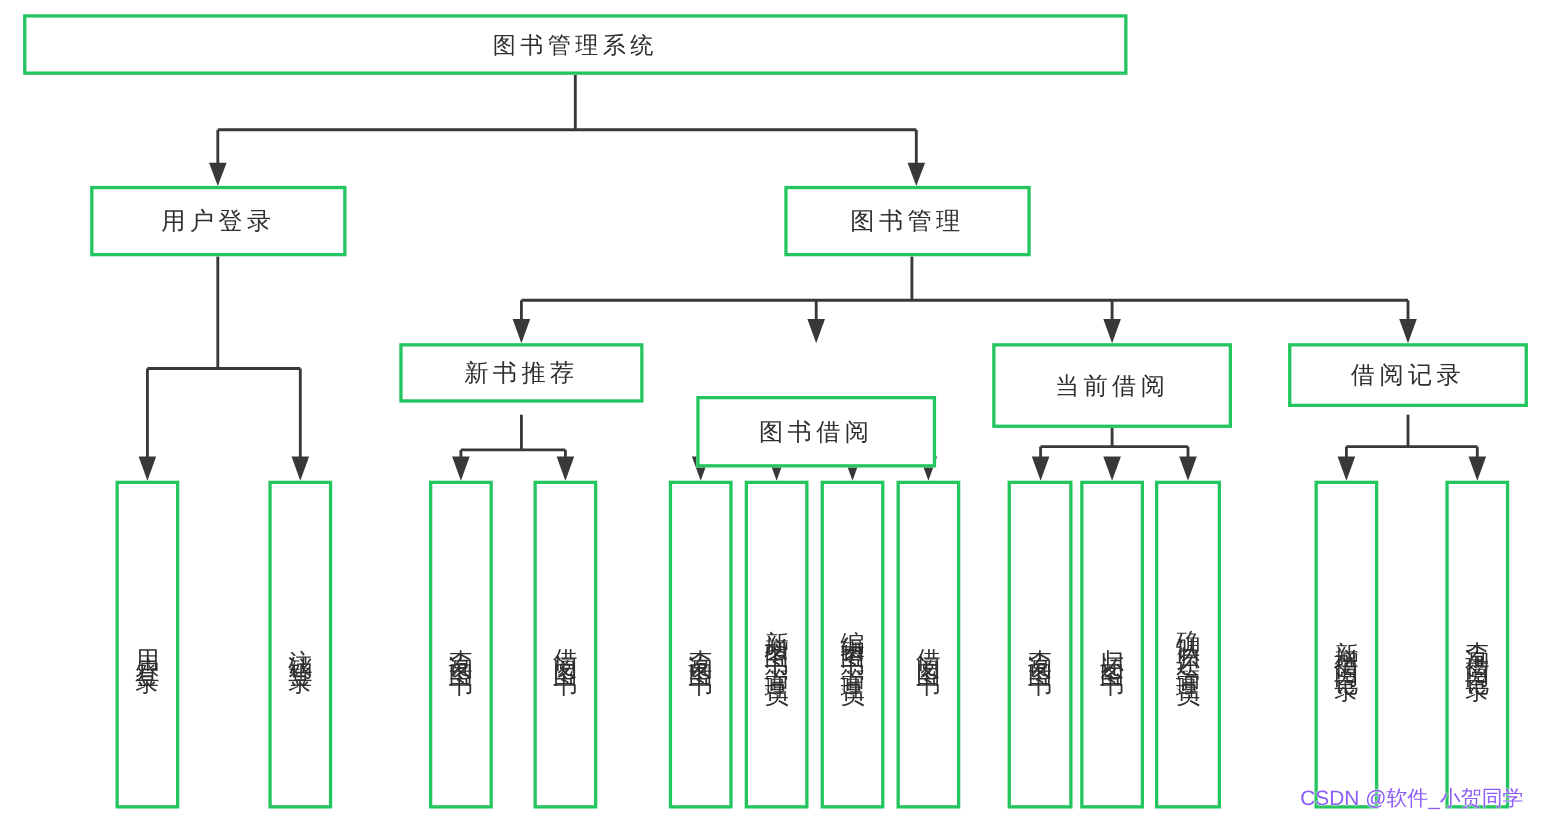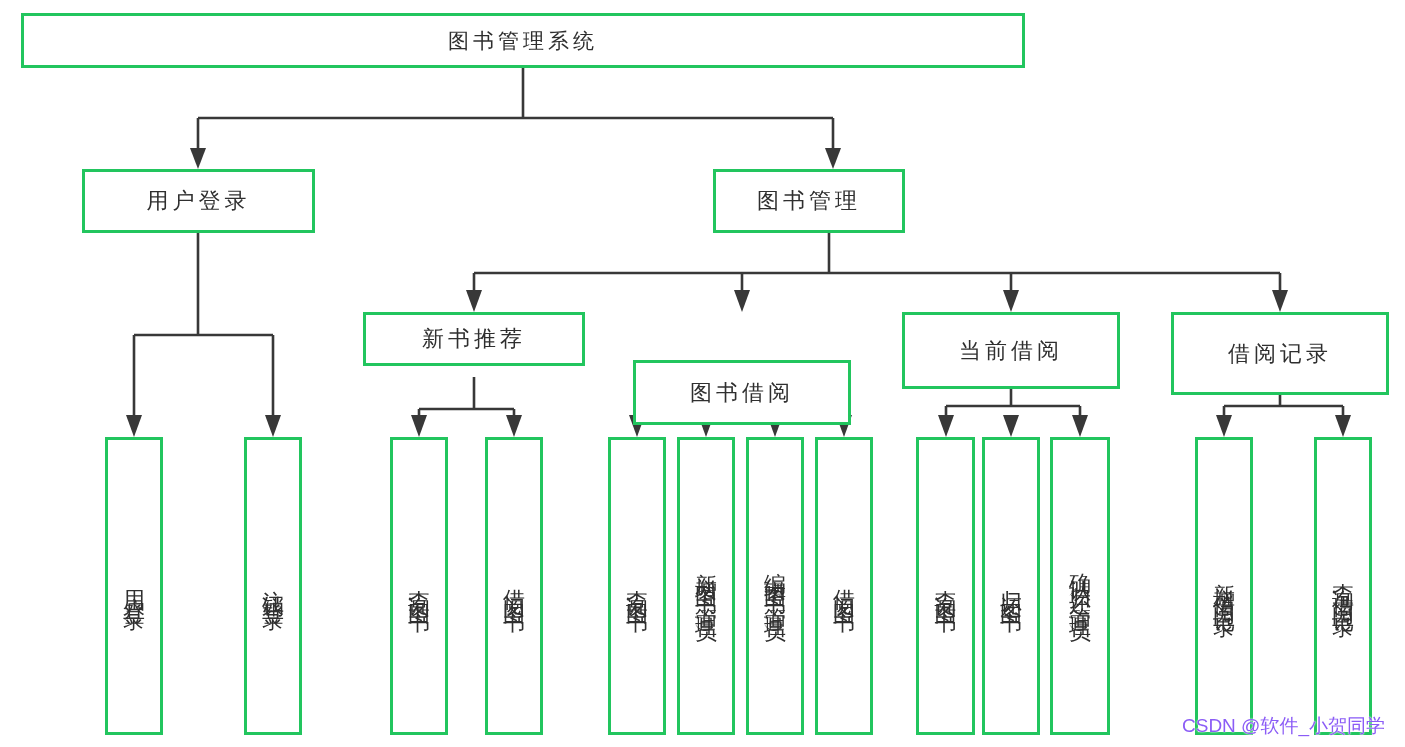--- a/index.html
+++ b/index.html
@@ -96,26 +96,26 @@
       <polygon points="1003,415 1019,415 1011,437"></polygon>
       <polygon points="1072,415 1088,415 1080,437"></polygon>
       <polygon points="1216,415 1232,415 1224,437"></polygon>
       <polygon points="1335,415 1351,415 1343,437"></polygon>
     </g>
   </svg>
 
   <div class="node" style="left:21px;top:13px;width:1004px;height:55px;font-size:21px;">图书管理系统</div>
 
   <div class="node" style="left:82px;top:169px;width:233px;height:64px;">用户登录</div>
-  <div class="node" style="left:713px;top:169px;width:192px;height:64px;">图书管理</div>
+  <div class="node" style="left:713px;top:169px;width:224px;height:64px;">图书管理</div>
 
   <div class="node" style="left:363px;top:312px;width:222px;height:54px;">新书推荐</div>
   <div class="node" style="left:633px;top:312px;width:218px;height:65px;margin-top:48px;">图书借阅</div>
   <div class="node" style="left:902px;top:312px;width:218px;height:77px;">当前借阅</div>
-  <div class="node" style="left:1171px;top:312px;width:218px;height:83px;">借阅记录</div>
+  <div class="node" style="left:1171px;top:312px;width:218px;height:58px;">借阅记录</div>
 
   <div class="node leaf" style="left:105px;top:437px;width:58px;height:298px;">用户登录</div>
   <div class="node leaf" style="left:244px;top:437px;width:58px;height:298px;">注销登录</div>
 
   <div class="node leaf" style="left:390px;top:437px;width:58px;height:298px;">查询图书</div>
   <div class="node leaf" style="left:485px;top:437px;width:58px;height:298px;">借阅图书</div>
 
   <div class="node leaf" style="left:608px;top:437px;width:58px;height:298px;">查询图书</div>
   <div class="node leaf" style="left:677px;top:437px;width:58px;height:298px;">新增图书（管理员）</div>
   <div class="node leaf" style="left:746px;top:437px;width:58px;height:298px;">编辑图书（管理员）</div>

